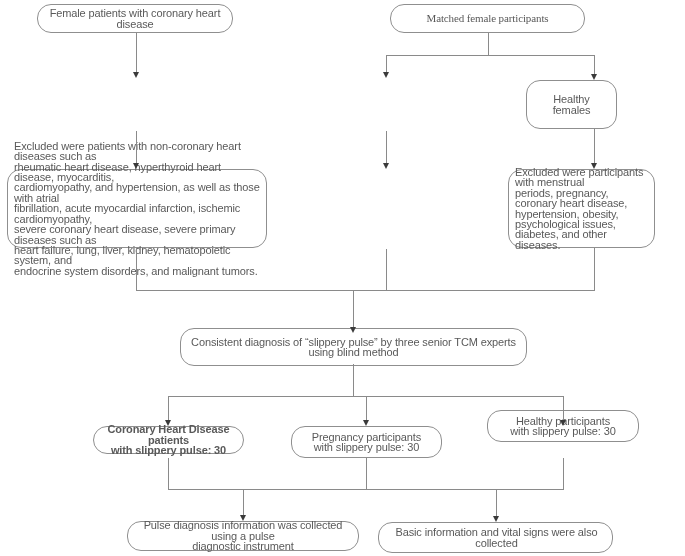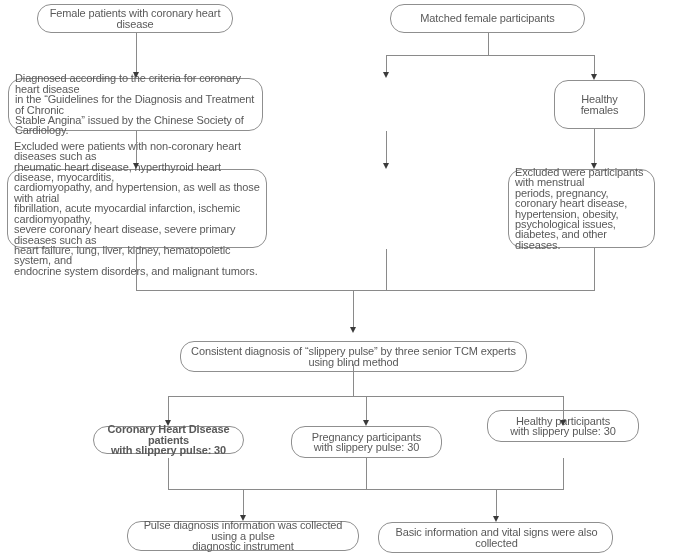--- a/index.html
+++ b/index.html
@@ -24,40 +24,37 @@
     border-left:3.5px solid transparent;border-right:3.5px solid transparent;
     border-top:6px solid #3a3a3a;
   }
 </style>
 </head>
 <body>
 
 <div class="canvas">
 
   <div class="node" style="left:37px;top:4px;width:196px;height:29px;">Female patients with coronary heart disease</div>
-  <div class="node" style="left:390px;top:4px;width:195px;height:29px;">Matched female participants</div>
+  <div class="node" style="left:390px;top:4px;width:195px;height:29px;font-family:Liberation Serif, serif;">Matched female participants</div>
 
-  <div class="node left" style="left:8px;top:78px;width:255px;height:53px;">Diagnosed according to the criteria for coronary heart disease
-in the “Guidelines for the Diagnosis and Treatment of Chronic
-Stable Angina” issued by the Chinese Society of Cardiology.</div>
-  <div class="node" style="left:554px;top:80px;width:91px;height:49px;">Healthy females</div>
+  <div class="node" style="left:526px;top:80px;width:91px;height:49px;">Healthy females</div>
 
   <div class="node left" style="left:7px;top:169px;width:260px;height:79px;padding:18px 6px;">Excluded were patients with non-coronary heart diseases such as
 rheumatic heart disease, hyperthyroid heart disease, myocarditis,
 cardiomyopathy, and hypertension, as well as those with atrial
 fibrillation, acute myocardial infarction, ischemic cardiomyopathy,
 severe coronary heart disease, severe primary diseases such as
 heart failure, lung, liver, kidney, hematopoietic system, and
 endocrine system disorders, and malignant tumors.</div>
   <div class="node left" style="left:508px;top:169px;width:147px;height:79px;">Excluded were participants with menstrual
 periods, pregnancy, coronary heart disease,
 hypertension, obesity, psychological issues,
 diabetes, and other diseases.</div>
 
-  <div class="node" style="left:180px;top:341px;width:347px;height:31px;">Consistent diagnosis of “slippery pulse” by three senior TCM experts using blind method</div>
+  <div class="node" style="left:180px;top:328px;width:347px;height:38px;">Consistent diagnosis of “slippery pulse” by three senior TCM experts using blind method</div>
 
   <div class="node" style="left:93px;top:426px;width:151px;height:28px;font-weight:bold;">Coronary Heart Disease patients
 with slippery pulse: 30</div>
   <div class="node" style="left:291px;top:426px;width:151px;height:32px;">Pregnancy participants
 with slippery pulse: 30</div>
   <div class="node" style="left:487px;top:410px;width:152px;height:32px;">Healthy participants
 with slippery pulse: 30</div>
 
   <div class="node" style="left:127px;top:521px;width:232px;height:30px;">Pulse diagnosis information was collected using a pulse
 diagnostic instrument</div>

